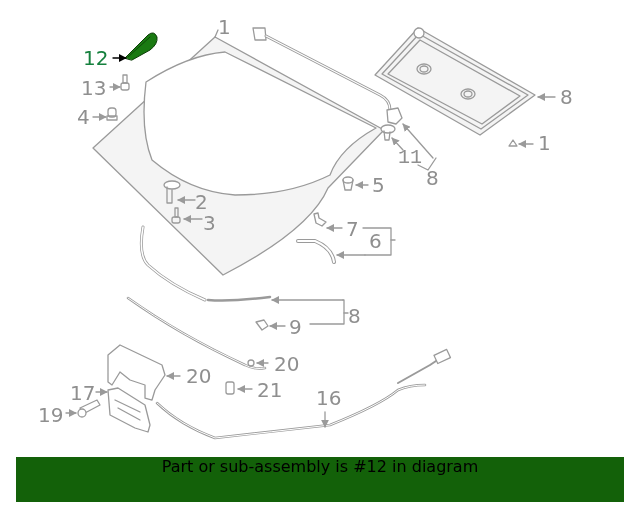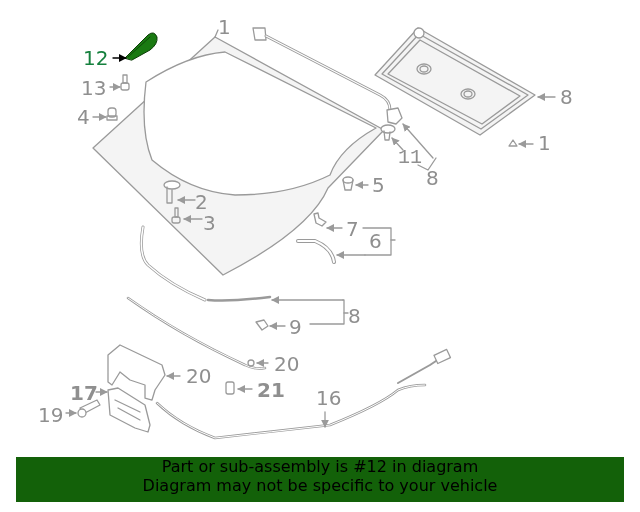--- a/index.html
+++ b/index.html
@@ -176,24 +176,23 @@
       <span class="callout" style="left: 346px; top: 219px;">7</span>
       <span class="callout" style="left: 348px; top: 306px;">8</span>
       <span class="callout" style="left: 289px; top: 317px;">9</span>
       <span class="callout" style="left: 426px; top: 168px;">8</span>
       <span class="callout" style="left: 398px; top: 148px; font-family: Liberation Mono, monospace;">11</span>
       <span class="callout active" style="left: 83px; top: 48px;">12</span>
       <span class="callout" style="left: 81px; top: 78px; text-align: center;">13</span>
       <span class="callout" style="left: 560px; top: 87px;">8</span>
       <span class="callout" style="left: 538px; top: 133px;">1</span>
       <span class="callout" style="left: 316px; top: 388px;">16</span>
-      <span class="callout" style="left: 70px; top: 383px; font-weight: bold;">17</span>
+      <span class="callout" style="left: 70px; top: 383px;">17</span>
       <span class="callout" style="left: 38px; top: 405px;">19</span>
       <span class="callout" style="left: 186px; top: 366px;">20</span>
       <span class="callout" style="left: 274px; top: 354px;">20</span>
-      <span class="callout" style="left: 257px; top: 380px; font-weight: bold;">21</span>
+      <span class="callout" style="left: 257px; top: 380px;">21</span>
     </div>
 </div>
 
 <div id="banner" style="background: rgb(19, 97, 9);">
   <div>Part or sub-assembly is #12 in diagram</div>
-  <div>Diagram may not be specific to your vehicle</div>
 </div>
 
 </body></html>

